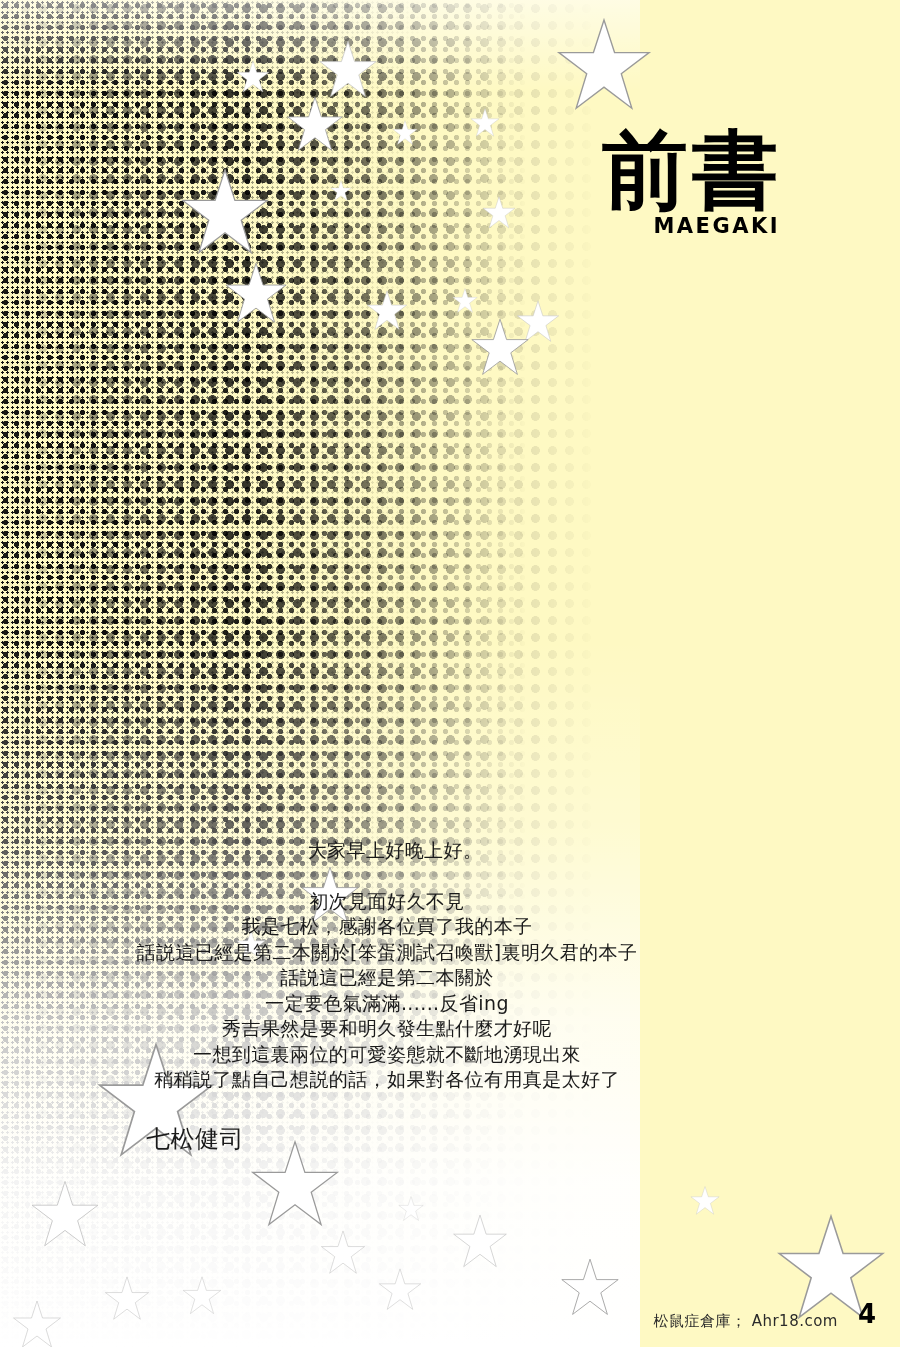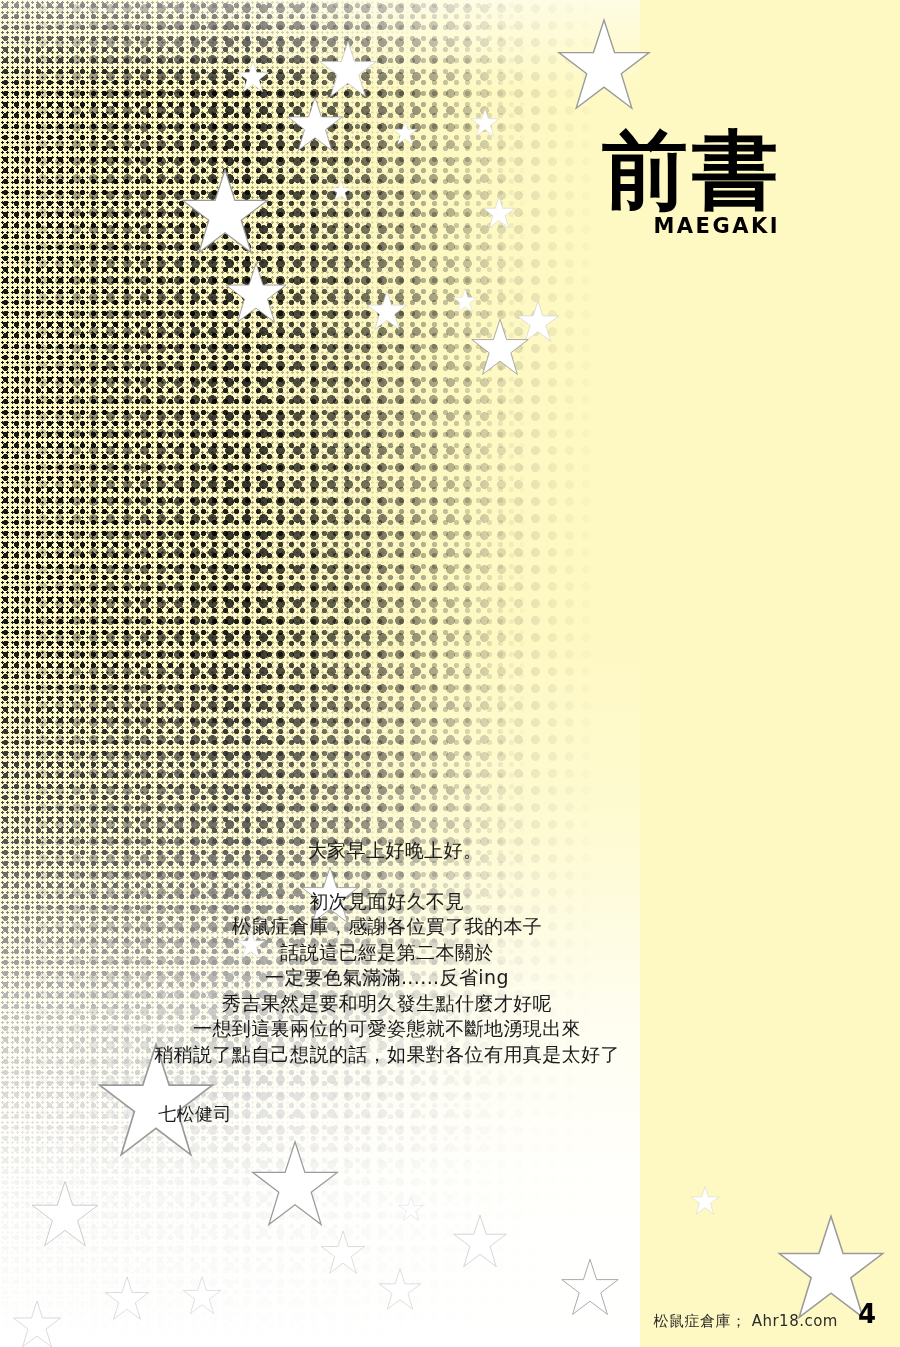--- a/index.html
+++ b/index.html
@@ -130,21 +130,21 @@
     height: 25px;
   }
   .afterword p {
     margin: 0;
     padding-left: 14px;
   }
   .afterword .signature {
     display: block;
     margin-top: 34px;
     padding-right: 370px;
-    font-size: 18px;
+    font-size: 24px;
   }
 
   
   .footer-credit {
     position: absolute;
     bottom: 16px;
     right: 62px;
     font-family: "DejaVu Sans", "Liberation Sans", sans-serif;
     font-size: 15px;
     color: #2b2b2b;
@@ -324,21 +324,22 @@
   <div class="title-block">
     <div class="title-main">前書</div>
     <div class="title-sub">MAEGAKI</div>
   </div>
 
   <div class="afterword">
     <span class="greet">大家早上好晚上好。</span>
     <span class="gap"></span>
     <div id="afterword-lines">
         <p>初次見面好久不見</p>
-        <p>松鼠症倉庫，感謝各位買了我的本子</p>
+        <p>我是七松，感謝各位買了我的本子</p>
+        <p>話説這已經是第二本關於[笨蛋測試召喚獸]裏明久君的本子</p>
         <p>話説這已經是第二本關於</p>
         <p>一定要色氣滿滿......反省ing</p>
         <p>秀吉果然是要和明久發生點什麼才好呢</p>
         <p>一想到這裏兩位的可愛姿態就不斷地湧現出來</p>
         <p>稍稍説了點自己想説的話，如果對各位有用真是太好了</p>
       </div>
     <span class="signature">七松健司</span>
   </div>
 
   <div class="footer-credit">松鼠症倉庫； Ahr18.com</div>

